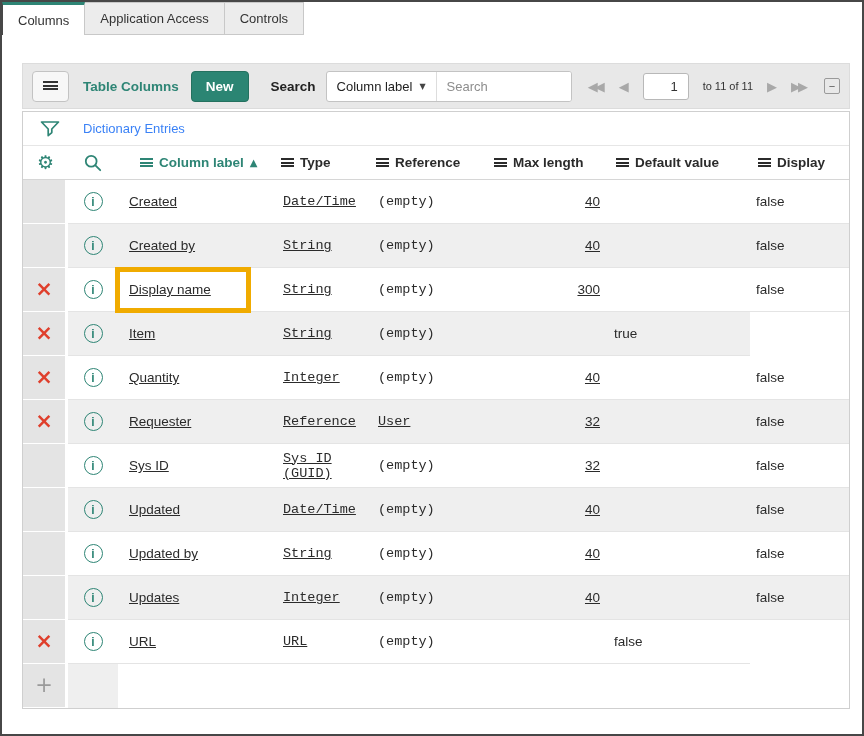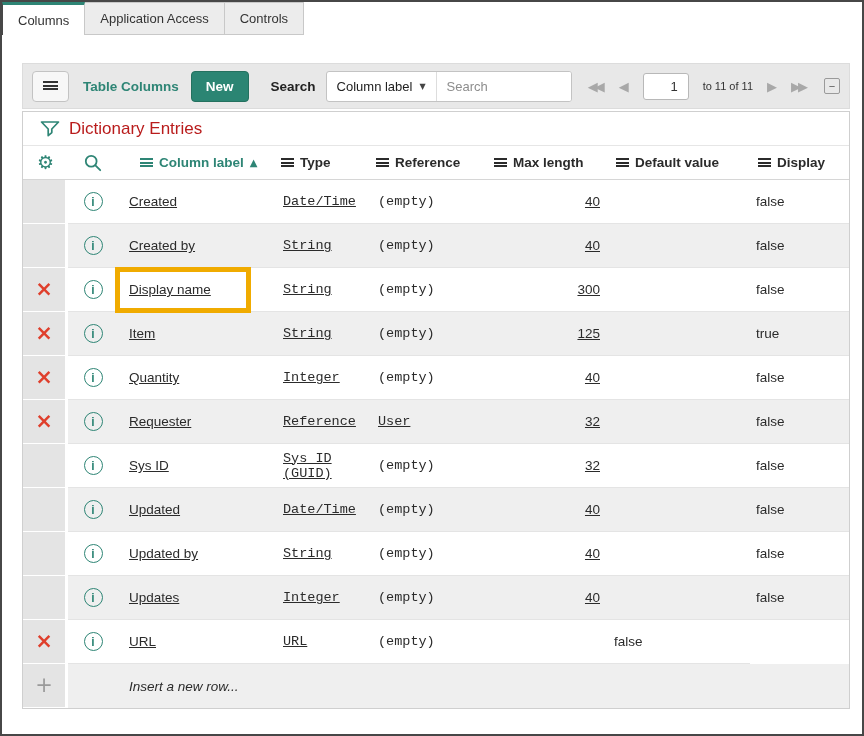--- a/index.html
+++ b/index.html
@@ -42,21 +42,21 @@
   .pg-input { width:46px; height:27px; border:1px solid #b8b8b8; border-radius:3px; text-align:right;
               padding-right:10px; font-size:13px; font-family:inherit; color:#333; background:#fff; }
   .pg-range { font-size:11px; color:#333; white-space:nowrap; }
   .collapse-btn { width:16px; height:16px; border:1px solid #9a9a9a; border-radius:2px; display:flex; align-items:center;
                   justify-content:center; font-size:11px; line-height:1; color:#555; cursor:pointer; margin-left:2px; }
 
   
   .list { margin-top:2px; border:1px solid #cfcfcf; background:#fff; }
 
   .filter-row { height:34px; display:flex; align-items:center; padding-left:16px; border-bottom:1px solid #e6e6e6; }
-  .filter-title { margin-left:8px; font-size:17px; color:#b91c1c; }
+  .filter-title { margin-left:22px; font-size:13px; color:#3b82f6; }
 
   .grid { display:grid; grid-template-columns:45px 50px 155px 95px 118px 122px 142px 1fr; align-items:center; }
 
   .header-row { height:34px; border-bottom:1px solid #d6d6d6; font-size:13.5px; }
   .hcell { display:flex; align-items:center; gap:6px; padding-left:8px; color:#2b2b2b; font-weight:700; cursor:pointer; }
   .hcell .bars { color:#2b2b2b; }
   .hcell.sorted { color:#2e8575; }
   .hcell.sorted .bars { color:#2e8575; }
   .hcell.lbl { padding-left:22px; }
   .sort-caret { font-family:"DejaVu Sans",sans-serif; font-size:10px; }
@@ -258,21 +258,20 @@
     <div class="cell lblc">
 
       <span class="cell-link">Item</span>
     </div>
     <div class="cell pl">
       <span class="cell-link">String</span>
     </div>
     <div class="cell pl">
       <span class="cell-link plain">(empty)</span>
     </div>
-    <div class="cell num">125</div>
     <div class="cell pl"></div>
     <div class="cell disp">true</div>
   </div>
 
   <div class="grid trow">
     <div class="cell gutter">
       <span class="xicon">×</span>
     </div>
     <div class="cell info">
       <span class="iicon">i</span>
@@ -422,20 +421,17 @@
     <div class="cell pl"></div>
     <div class="cell disp">false</div>
   </div>
 </div>
 
       <div class="grid trow insert-row">
         <div class="cell gutter">
           <span class="plus">+</span>
         </div>
         <div class="cell"></div>
-        <div class="cell lblc" style="grid-column:3 / span 6;">
-          <span class="itext">Insert a new row...</span>
-        </div>
       </div>
 
     </div>
   </div>
 </div>
 
 </body></html>

